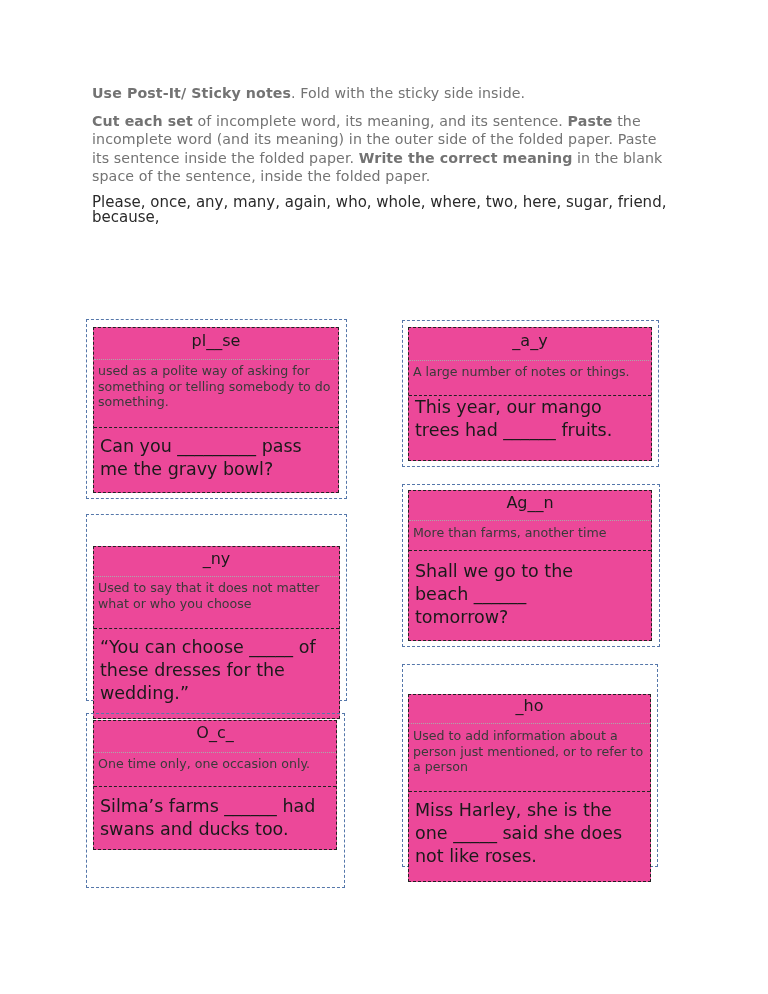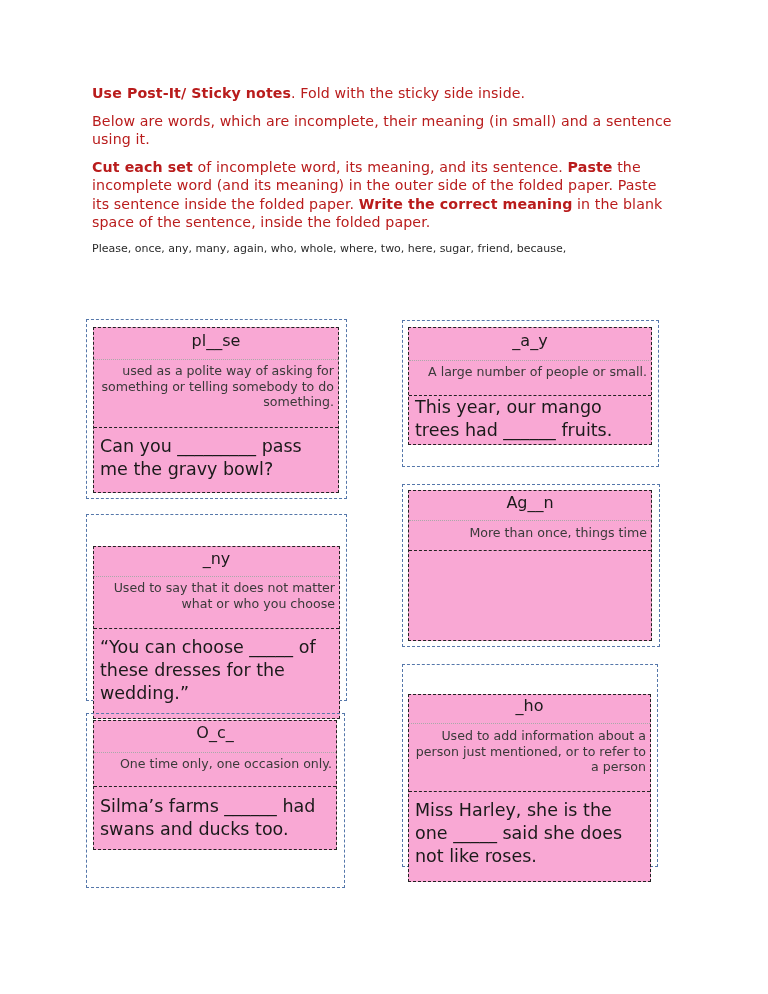--- a/index.html
+++ b/index.html
@@ -1,36 +1,35 @@
 <!DOCTYPE html>
 <html><head>
 <meta charset="utf-8">
 <style>
   html, body { margin: 0; padding: 0; background: #ffffff; }
   body { width: 768px; height: 994px; position: relative; overflow: hidden;
          font-family: "DejaVu Sans", sans-serif; color: #1a1a1a; }
   .instructions { position: absolute; left: 92px; top: 84px; width: 585px; }
-  .para { font-size: 14.2px; line-height: 18.5px; margin: 0 0 9px 0; color: #b91c1c; letter-spacing: 0.1px; }
+  .para { font-size: 14.2px; line-height: 18.5px; margin: 0 0 9px 0; color: #737373; letter-spacing: 0.1px; }
   .para b { font-weight: bold; }
-  .wordlist { font-size: 11px; line-height: 15.5px; color: #2a2a2a; margin: 0; }
+  .wordlist { font-size: 15px; line-height: 15.5px; color: #2a2a2a; margin: 0; }
 
   .card-outer { position: absolute; border: 1.6px dashed #5577aa; box-sizing: border-box; }
-  .card-inner { position: absolute; border: 1.3px dashed #222; box-sizing: border-box; background: #f9a8d4; }
+  .card-inner { position: absolute; border: 1.3px dashed #222; box-sizing: border-box; background: #ec4899; }
   .word { position: absolute; left: 0; right: 0; text-align: center; font-size: 16px; color: #1a1a1a; }
   .dotline { position: absolute; left: 0; right: 0; height: 0; border-top: 1.3px dotted #aaa; }
-  .meaning { position: absolute; left: 4px; right: 4px; text-align: right; font-size: 12.6px; line-height: 15.6px; color: #3a3a3a; }
+  .meaning { position: absolute; left: 4px; right: 4px; text-align: left; font-size: 12.6px; line-height: 15.6px; color: #3a3a3a; }
   .sep { position: absolute; left: 0; right: 0; height: 0; border-top: 1.3px dashed #222; }
   .sentence { position: absolute; left: 6px; right: 6px; font-size: 17.5px; line-height: 23px; color: #1a1a1a; }
 </style>
 </head>
 <body>
 
 <div class="instructions">
   <p class="para"><b>Use Post-It/ Sticky notes</b><span>. Fold with the sticky side inside.</span></p>
-  <p class="para">Below are words, which are incomplete, their meaning (in small) and a sentence using it.</p>
   <p class="para"><b>Cut each set</b><span> of incomplete word, its meaning, and its sentence. </span><b>Paste</b><span> the incomplete word (and its meaning) in the outer side of the folded paper. Paste its sentence inside the folded paper. </span><b>Write the correct meaning</b><span> in the blank space of the sentence, inside the folded paper.</span></p>
   <p class="wordlist">Please, once, any, many, again, who, whole, where, two, here, sugar, friend, because,</p>
 </div>
 
 <div class="card-outer" style="left:86px; top:319px; width:261px; height:180px;"></div>
 <div class="card-inner" style="left:93px; top:327px; width:246px; height:166px;">
   <div class="word" style="top:3px;">pl__se</div>
   <div class="dotline" style="top:31px;"></div>
   <div class="meaning" style="top:35px;">used as a polite way of asking for something or telling somebody to do something.</div>
   <div class="sep" style="top:99px;"></div>
@@ -49,34 +48,35 @@
 <div class="card-outer" style="left:86px; top:713px; width:259px; height:175px;"></div>
 <div class="card-inner" style="left:93px; top:720px; width:244px; height:130px;">
   <div class="word" style="top:2px;">O_c_</div>
   <div class="dotline" style="top:31px;"></div>
   <div class="meaning" style="top:35px;">One time only, one occasion only.</div>
   <div class="sep" style="top:65px;"></div>
   <div class="sentence" style="top:74px;">Silma’s farms ______ had swans and ducks too.</div>
 </div>
 
 <div class="card-outer" style="left:402px; top:320px; width:257px; height:147px;"></div>
-<div class="card-inner" style="left:408px; top:327px; width:244px; height:118px;">
+<div class="card-inner" style="left:408px; top:327px; width:244px; height:134px;">
   <div class="word" style="top:3px;">_a_y</div>
   <div class="dotline" style="top:32px;"></div>
-  <div class="meaning" style="top:36px;">A large number of people or small.</div>
+  <div class="meaning" style="top:36px;">A large number of notes or things.</div>
   <div class="sep" style="top:67px;"></div>
   <div class="sentence" style="top:68px;">This year, our mango trees had ______ fruits.</div>
 </div>
 
 <div class="card-outer" style="left:402px; top:484px; width:258px; height:163px;"></div>
 <div class="card-inner" style="left:408px; top:490px; width:244px; height:151px;">
   <div class="word" style="top:2px;">Ag__n</div>
   <div class="dotline" style="top:29px;"></div>
-  <div class="meaning" style="top:34px;">More than once, things time</div>
+  <div class="meaning" style="top:34px;">More than farms, another time</div>
   <div class="sep" style="top:59px;"></div>
+  <div class="sentence" style="top:69px; right:60px;">Shall we go to the beach ______ tomorrow?</div>
 </div>
 
 <div class="card-outer" style="left:402px; top:664px; width:256px; height:203px;"></div>
 <div class="card-inner" style="left:408px; top:670px; width:243px; height:188px;margin-top:24px;">
   <div class="word" style="top:1px;">_ho</div>
   <div class="dotline" style="top:28px;"></div>
   <div class="meaning" style="top:33px;">Used to add information about a person just mentioned, or to refer to a person</div>
   <div class="sep" style="top:96px;"></div>
   <div class="sentence" style="top:104px;">Miss Harley, she is the one _____ said she does not like roses.</div>
 </div>

